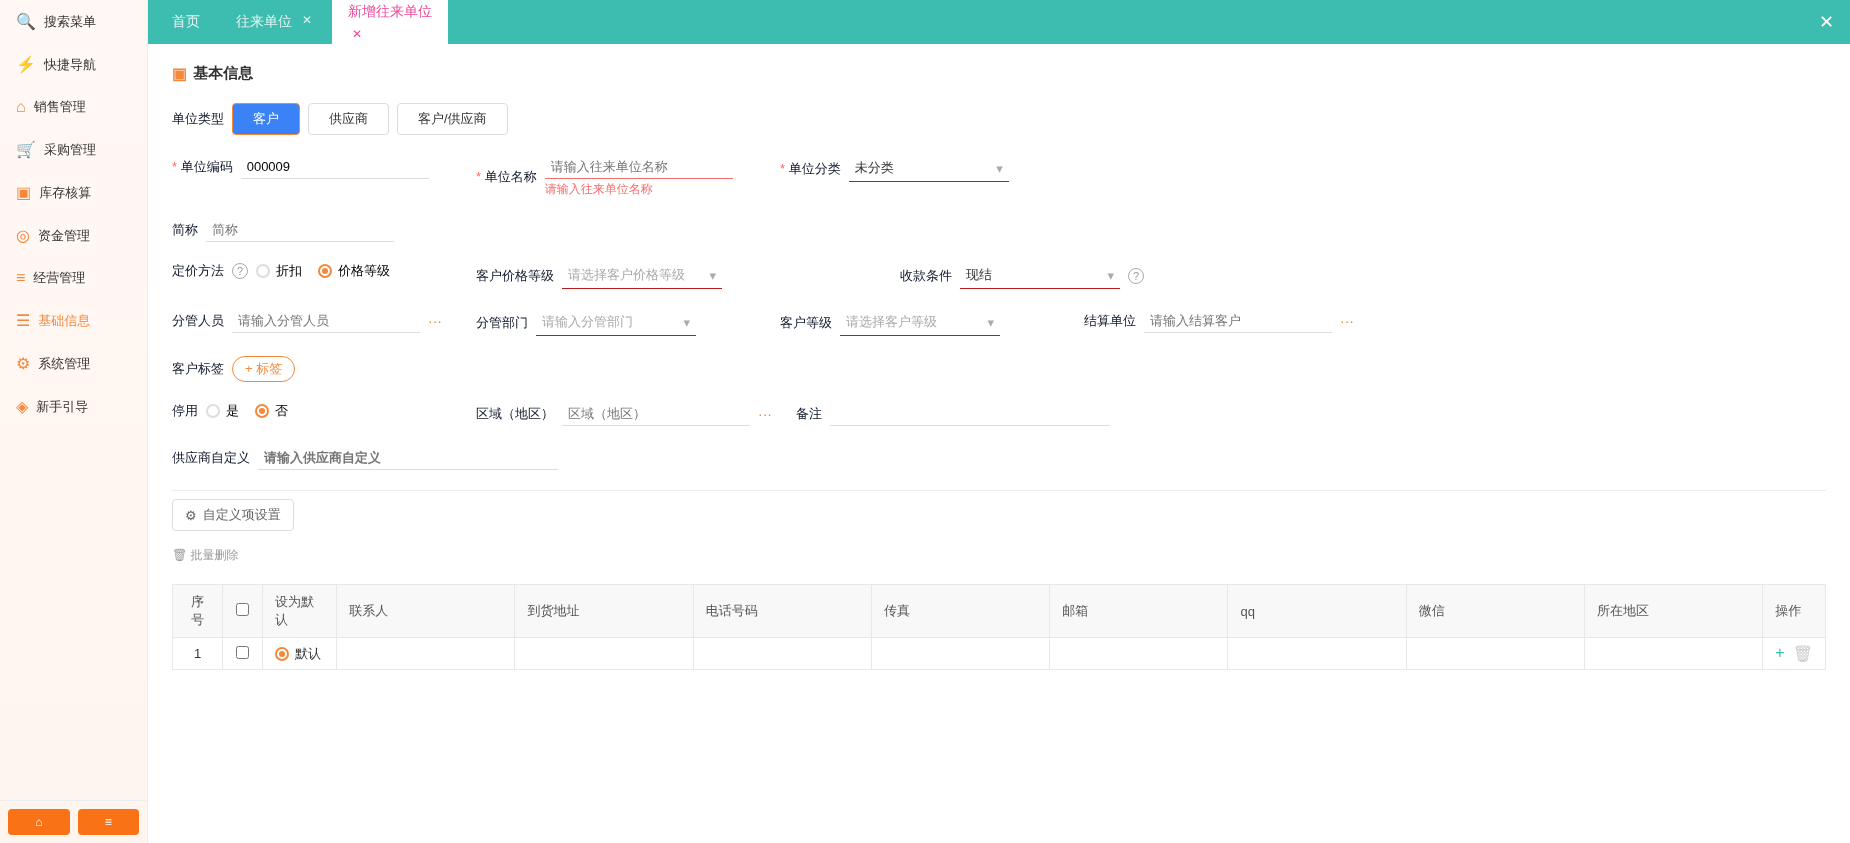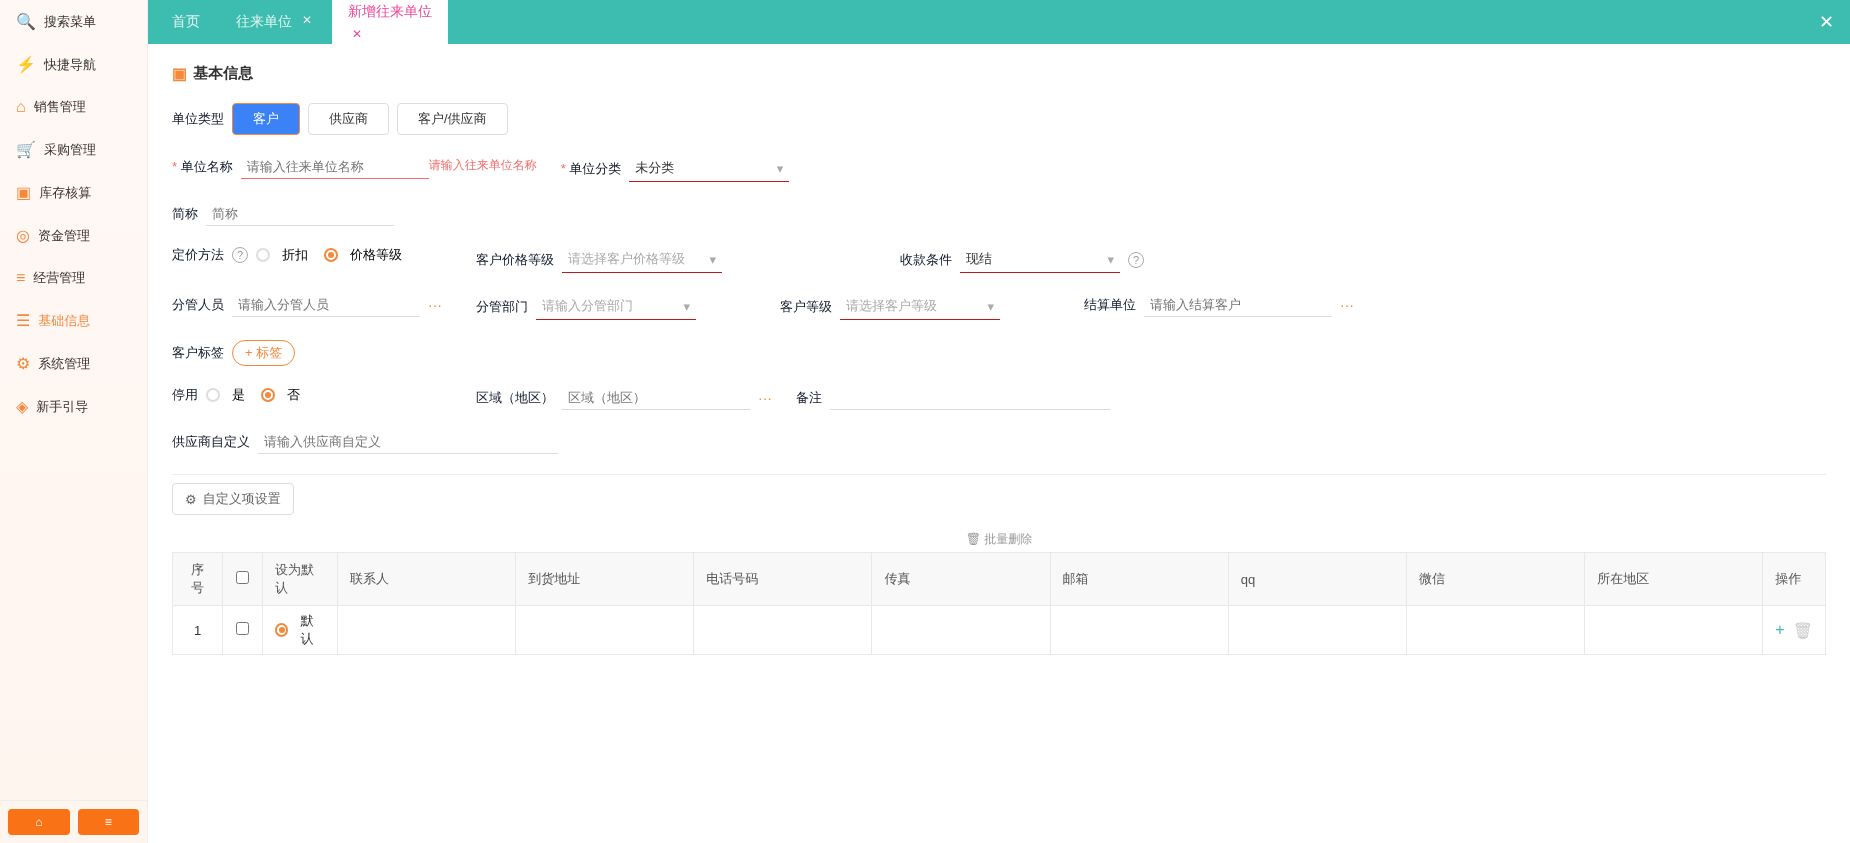--- a/index.html
+++ b/index.html
@@ -140,20 +140,21 @@
     .form-input.error {
       border-bottom: 1px solid #f56c6c;
     }
     .error-text {
       color: #f56c6c;
       font-size: 12px;
       margin-top: 2px;
     }
     .form-input-group {
       display: flex;
+      flex-direction: column;
       justify-content: space-between;
     }
 
     
     .type-buttons {
       display: flex;
       gap: 8px;
       align-items: center;
     }
     .type-btn {
@@ -181,21 +182,21 @@
       min-width: 160px;
       cursor: pointer;
       color: #999;
       font-size: 13px;
     }
     .form-select .arrow { margin-left: auto; color: #aaa; }
     .form-select.has-value { color: #333; }
 
     
     .radio-group { display: flex; gap: 16px; align-items: center; }
-    .radio-item { display: flex; align-items: center; gap: 12px; cursor: pointer; }
+    .radio-item { display: flex; align-items: center; gap: 6px; cursor: pointer; }
     .radio-dot {
       width: 14px; height: 14px;
       border-radius: 50%;
       border: 2px solid #ddd;
       display: flex; align-items: center; justify-content: center;
     }
     .radio-dot.active { border-color: #f5883a; }
     .radio-dot.active::after {
       content: '';
       width: 6px; height: 6px;
@@ -251,22 +252,22 @@
     }
     .data-table td {
       border: 1px solid #e8e8e8;
       padding: 6px 12px;
       color: #333;
     }
     .data-table .col-checkbox { width: 40px; text-align: center; }
     .data-table .col-num { width: 50px; text-align: center; }
     .table-actions {
       display: flex;
-      justify-content: center;
-      margin-bottom: 4px;
+      justify-content: flex-start;
+      margin-bottom: 20px;
     }
     .batch-delete {
       color: #999;
       font-size: 12px;
       cursor: pointer;
     }
     .row-actions { display: flex; gap: 8px; color: #ccc; }
     .row-action { cursor: pointer; font-size: 16px; }
     .row-action.add { color: #3dbcb0; }
     .row-action.del { color: #ccc; }
@@ -404,20 +405,24 @@
         <span class="form-label">单位类型</span>
         <div class="type-buttons">
           <button class="type-btn active">客户</button>
           <button class="type-btn">供应商</button>
           <button class="type-btn">客户/供应商</button>
         </div>
       </div>
     </div>
 
     <div class="form-row">
+      <div class="form-field">
+        <span class="form-label required">单位编码</span>
+        <input class="form-input" type="text" value="000009" style="">
+      </div>
       <div class="form-field">
         <span class="form-label required">单位名称</span>
         <div class="form-input-group">
           <input class="form-input error" type="text" placeholder="请输入往来单位名称" style="">
           <span class="error-text">请输入往来单位名称</span>
         </div>
       </div>
       <div class="form-field">
         <span class="form-label required">单位分类</span>
         <div class="form-select has-value">
@@ -521,21 +526,21 @@
       </div>
       <div class="form-field">
         <span class="form-label">备注</span>
         <input class="form-input" type="text" style="min-width: 280px;">
       </div>
     </div>
 
     <div class="form-row">
       <div class="form-field">
         <span class="form-label">供应商自定义</span>
-        <input class="form-input" type="text" style="min-width: 300px;" placeholder="请输入供应商自定义">
+        <input class="form-input" type="text" style="min-width: 300px; font-weight: bold;" placeholder="请输入供应商自定义">
       </div>
     </div>
 
     <hr class="divider">
 
     <button class="custom-settings-btn">
       <span>⚙</span>
       <span>自定义项设置</span>
     </button>
 

